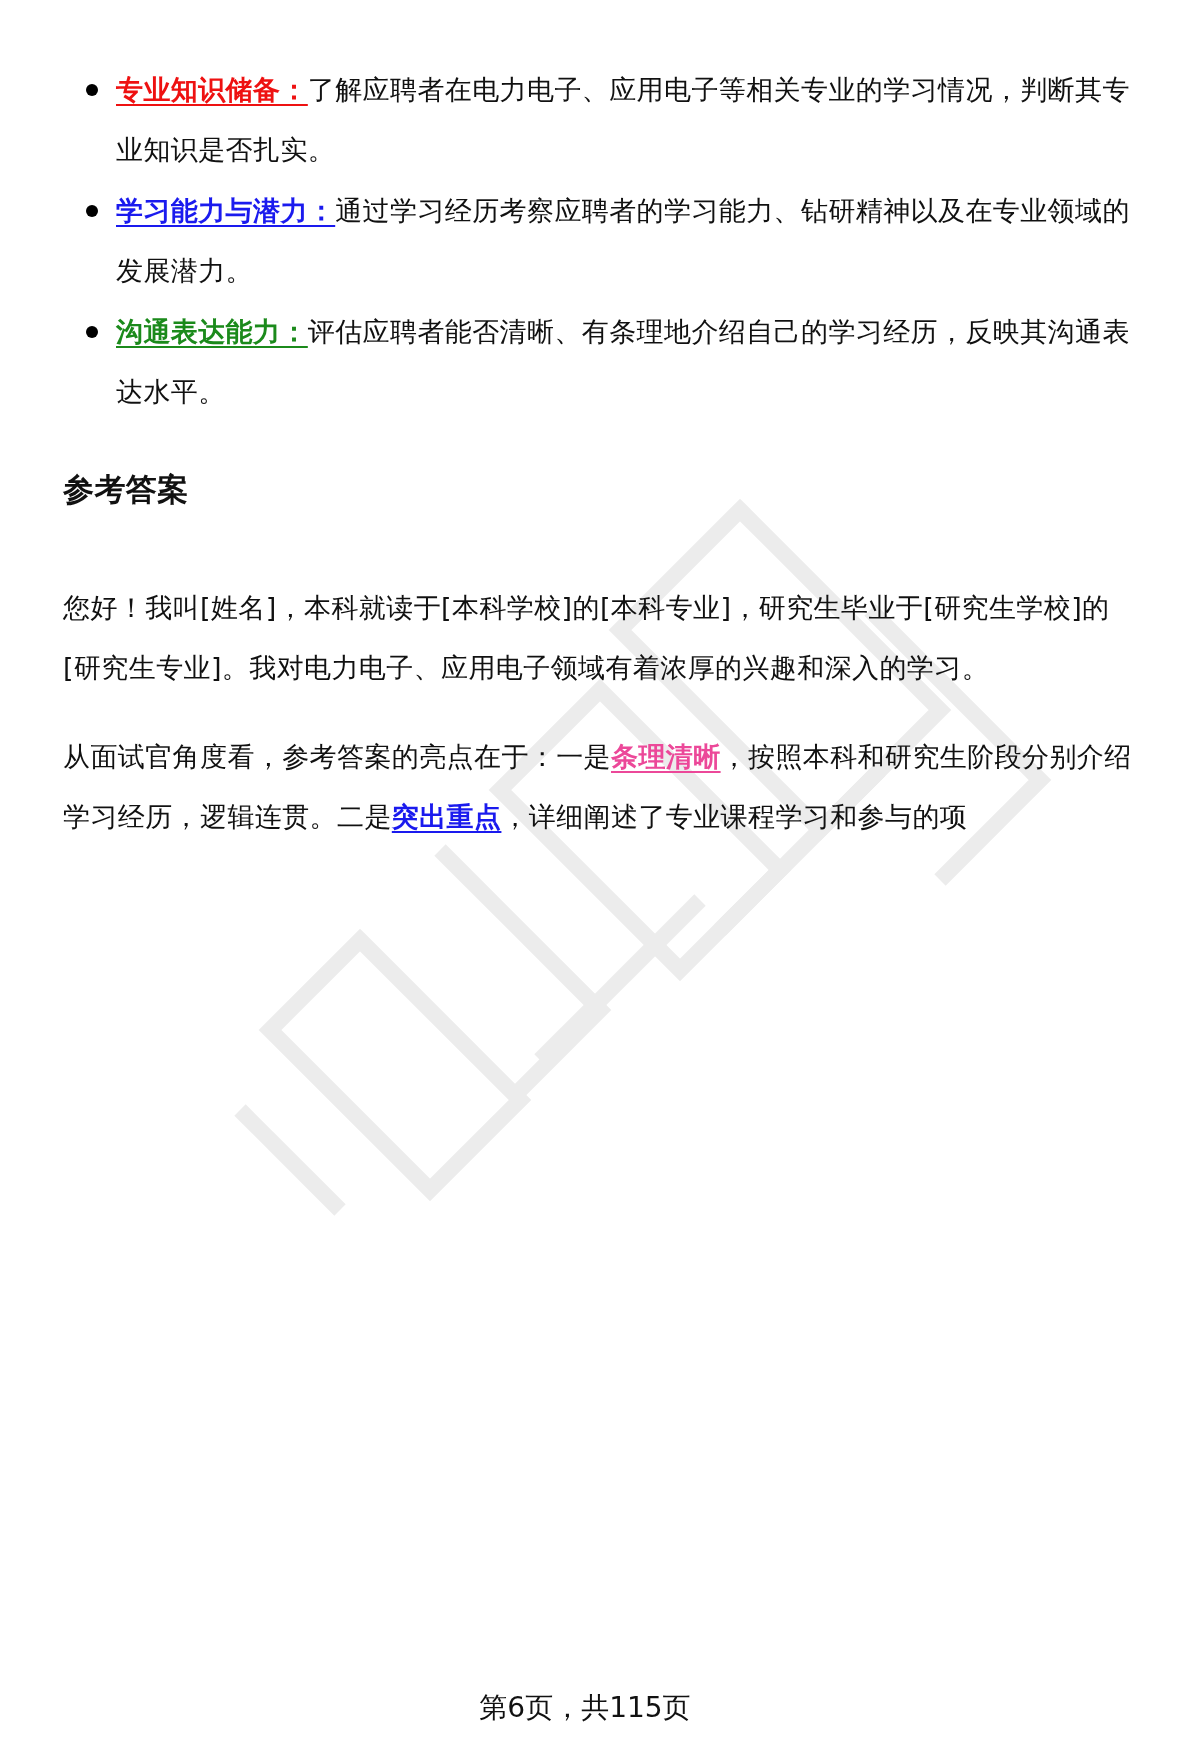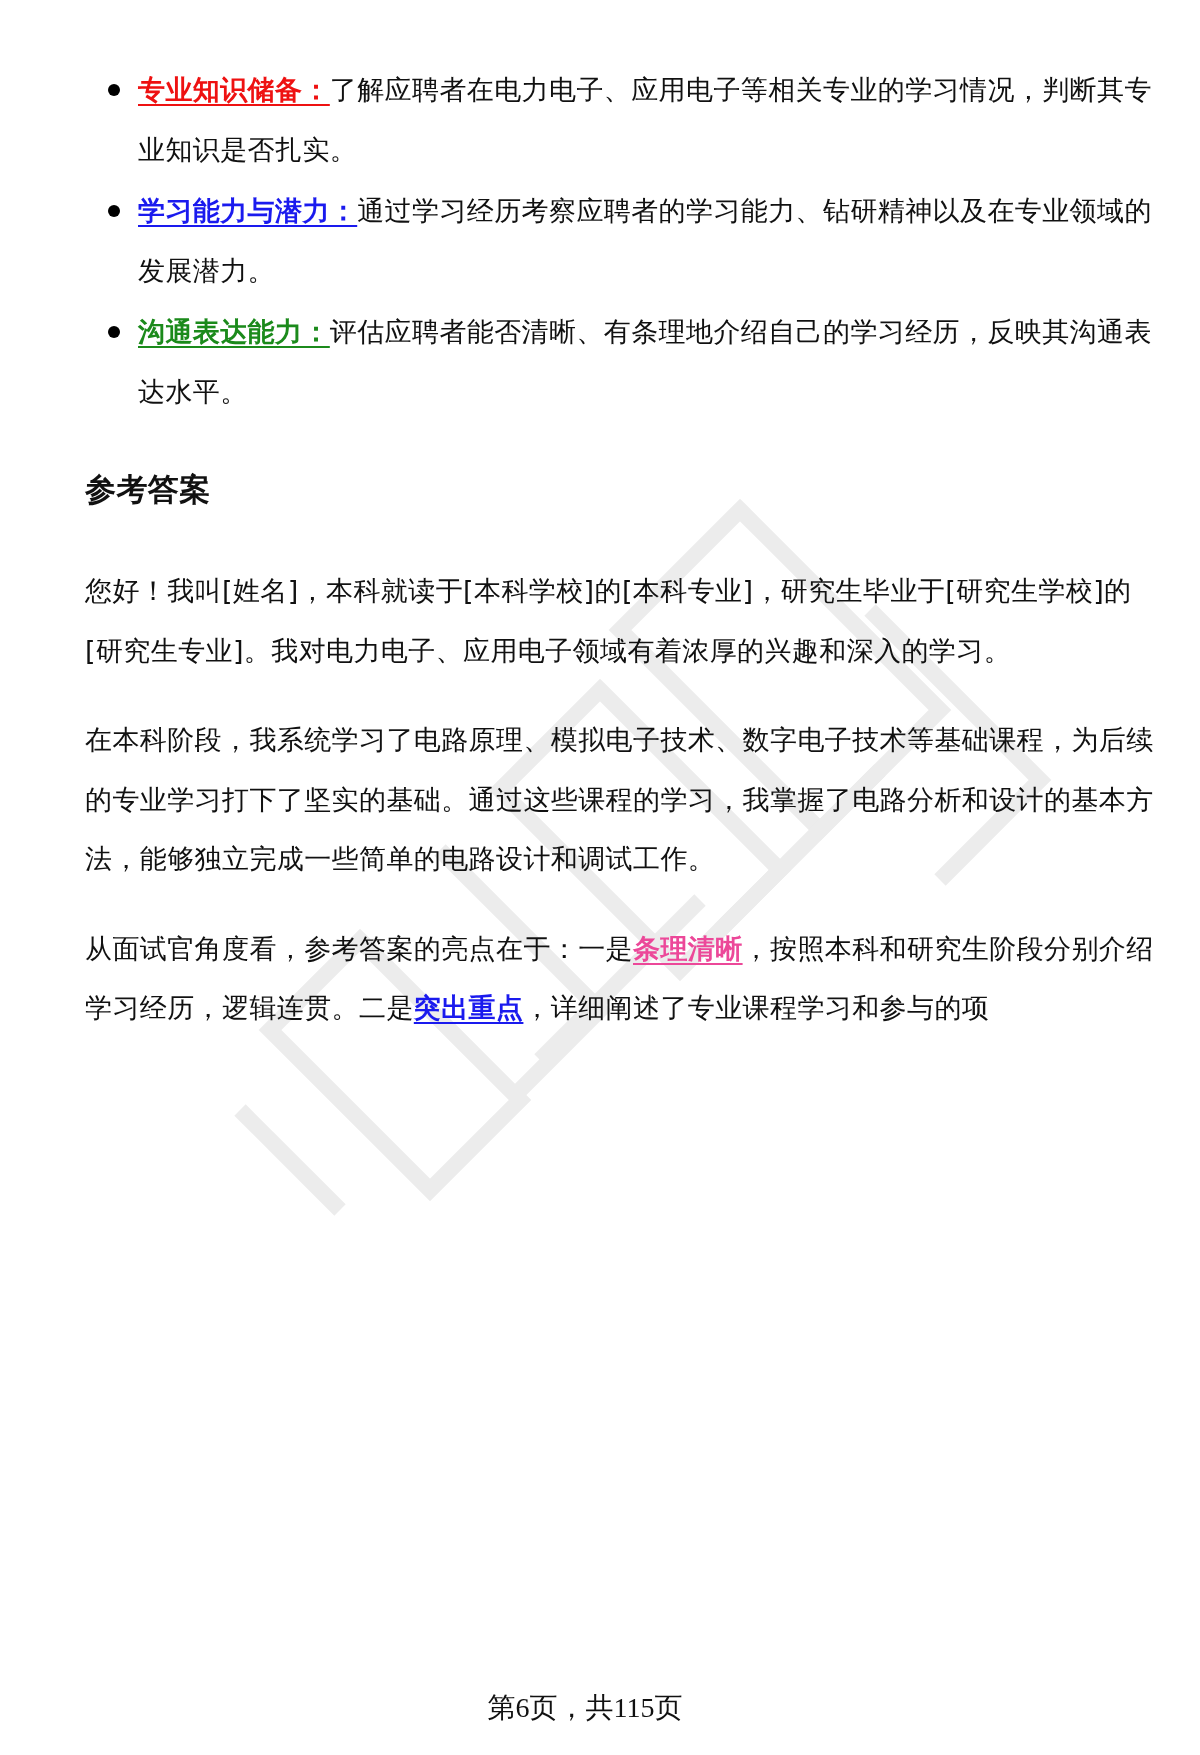--- a/index.html
+++ b/index.html
@@ -6,46 +6,46 @@
     body {
       width: 1200px; height: 1755px; position: relative; overflow: hidden;
       font-family: "DejaVu Sans", "Liberation Sans", sans-serif;
       color: #111111;
     }
     .watermark {
       position: absolute; left: 180px; top: 470px; width: 900px; height: 800px;
       pointer-events: none; z-index: 0;
     }
     .page {
-      position: absolute; left: 85px; top: 60px; width: 1075px; z-index: 1;
+      position: absolute; left: 63px; top: 60px; width: 1075px; z-index: 1;
       font-size: 27px; line-height: 59.5px; letter-spacing: 0.4px;
     }
     ul.bullets { list-style: none; margin: 0; padding: 0; }
     ul.bullets li { position: relative; padding-left: 53px; margin-bottom: 2px; }
     ul.bullets li .dot {
       position: absolute; left: 23px; top: 24px; width: 12px; height: 12px;
       background: #000; border-radius: 50%;
     }
     .kw { font-weight: bold; text-decoration: underline; text-underline-offset: 5px; text-decoration-thickness: 2px; }
     .kw.red { color: #ee1111; }
     .kw.blue { color: #1a1aee; }
     .kw.green { color: #1b8a1b; }
     h2 {
       font-size: 31px; font-weight: bold; margin: 0; line-height: 40px; color: #111;
     }
-    h2.sec1 { margin-top: 48px; margin-bottom: 52px; }
+    h2.sec1 { margin-top: 48px; margin-bottom: 69px; }
     h2.sec2 { margin-top: 50px; margin-bottom: 55px; }
     p { margin: 0 0 30px 0; }
     p.last { margin-bottom: 0; }
     .hl { font-weight: bold; text-decoration: underline; text-underline-offset: 5px; text-decoration-thickness: 2px; }
     .hl.red { color: #ec4899; }
     .hl.blue { color: #1a1aee; text-decoration: underline; }
     .footer {
       position: absolute; left: 0; width: 1170px; top: 1688px; text-align: center;
-      font-size: 28px; line-height: 40px; color: #111; z-index: 1; font-family: Liberation Serif, serif;
+      font-size: 28px; line-height: 40px; color: #111; z-index: 1;
     }
   </style>
 </head>
 <body>
 
 <svg class="watermark" viewBox="0 0 900 800" xmlns="http://www.w3.org/2000/svg">
   <g fill="none" stroke="#ececec" stroke-width="16" stroke-linejoin="miter">
     <path d="M560 40 L760 240 L640 360 L440 160 Z"></path>
     <path d="M690 140 L860 310 L760 410"></path>
     <path d="M420 220 L600 400 L500 500 L320 320 Z"></path>
@@ -68,18 +68,17 @@
       <span class="kw blue">学习能力与潜力：</span><span>通过学习经历考察应聘者的学习能力、钻研精神以及在专业领域的发展潜力。</span>
     </li>
     <li>
       <span class="dot"></span>
       <span class="kw green">沟通表达能力：</span><span>评估应聘者能否清晰、有条理地介绍自己的学习经历，反映其沟通表达水平。</span>
     </li>
   </ul>
 
   <h2 class="sec1">参考答案</h2>
   <p>您好！我叫[姓名]，本科就读于[本科学校]的[本科专业]，研究生毕业于[研究生学校]的[研究生专业]。我对电力电子、应用电子领域有着浓厚的兴趣和深入的学习。</p>
-  <p>在本科阶段，我系统学习了电路原理、模拟电子技术、数字电子技术等基础课程，为后续的专业学习打下了坚实的基础。通过这些课程的学习，我掌握了电路分析和设计的基本方法，能够独立完成一些简单的电路设计和调试工作。</p>
 
   <p class="last"><span>从面试官角度看，参考答案的亮点在于：一是</span><span class="hl red">条理清晰</span><span>，按照本科和研究生阶段分别介绍学习经历，逻辑连贯。二是</span><span class="hl blue">突出重点</span><span>，详细阐述了专业课程学习和参与的项</span></p>
 </div>
 
 <div class="footer">第6页，共115页</div>
 
 </body></html>

